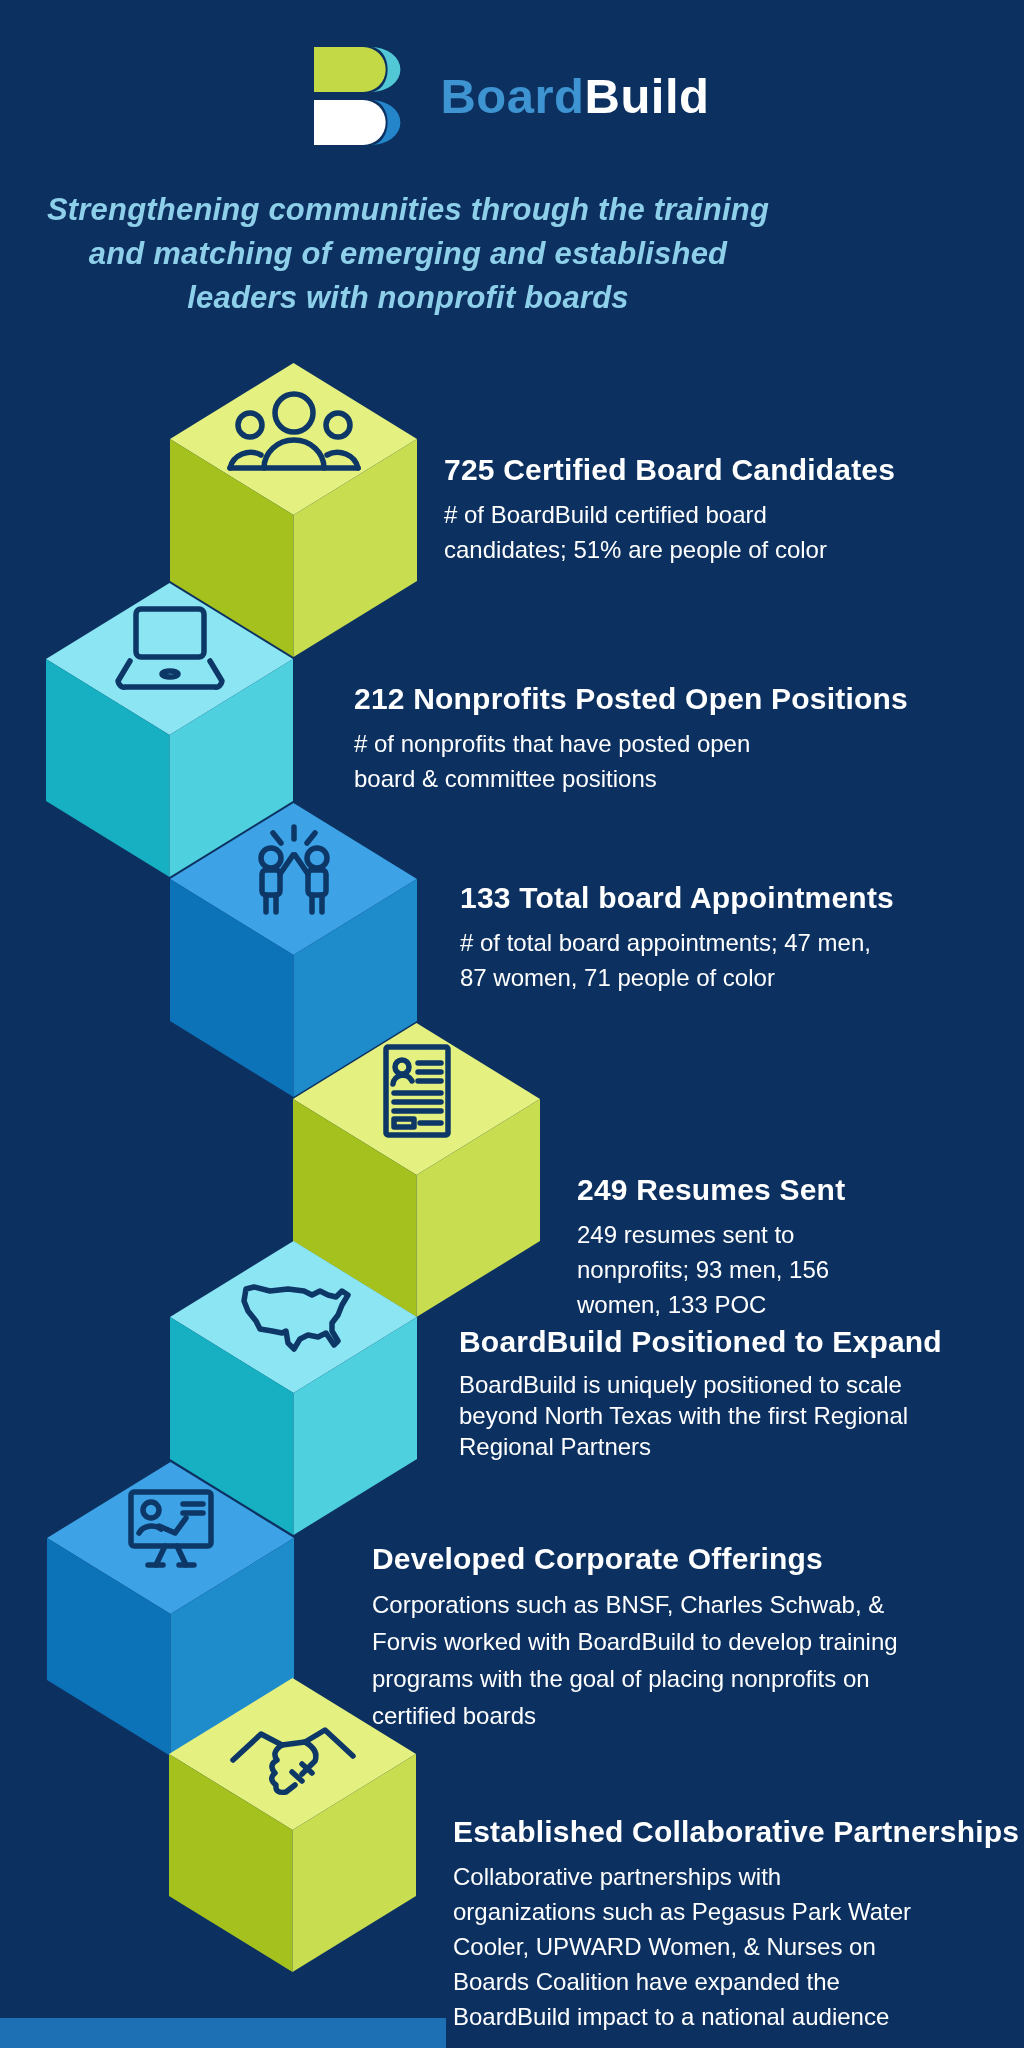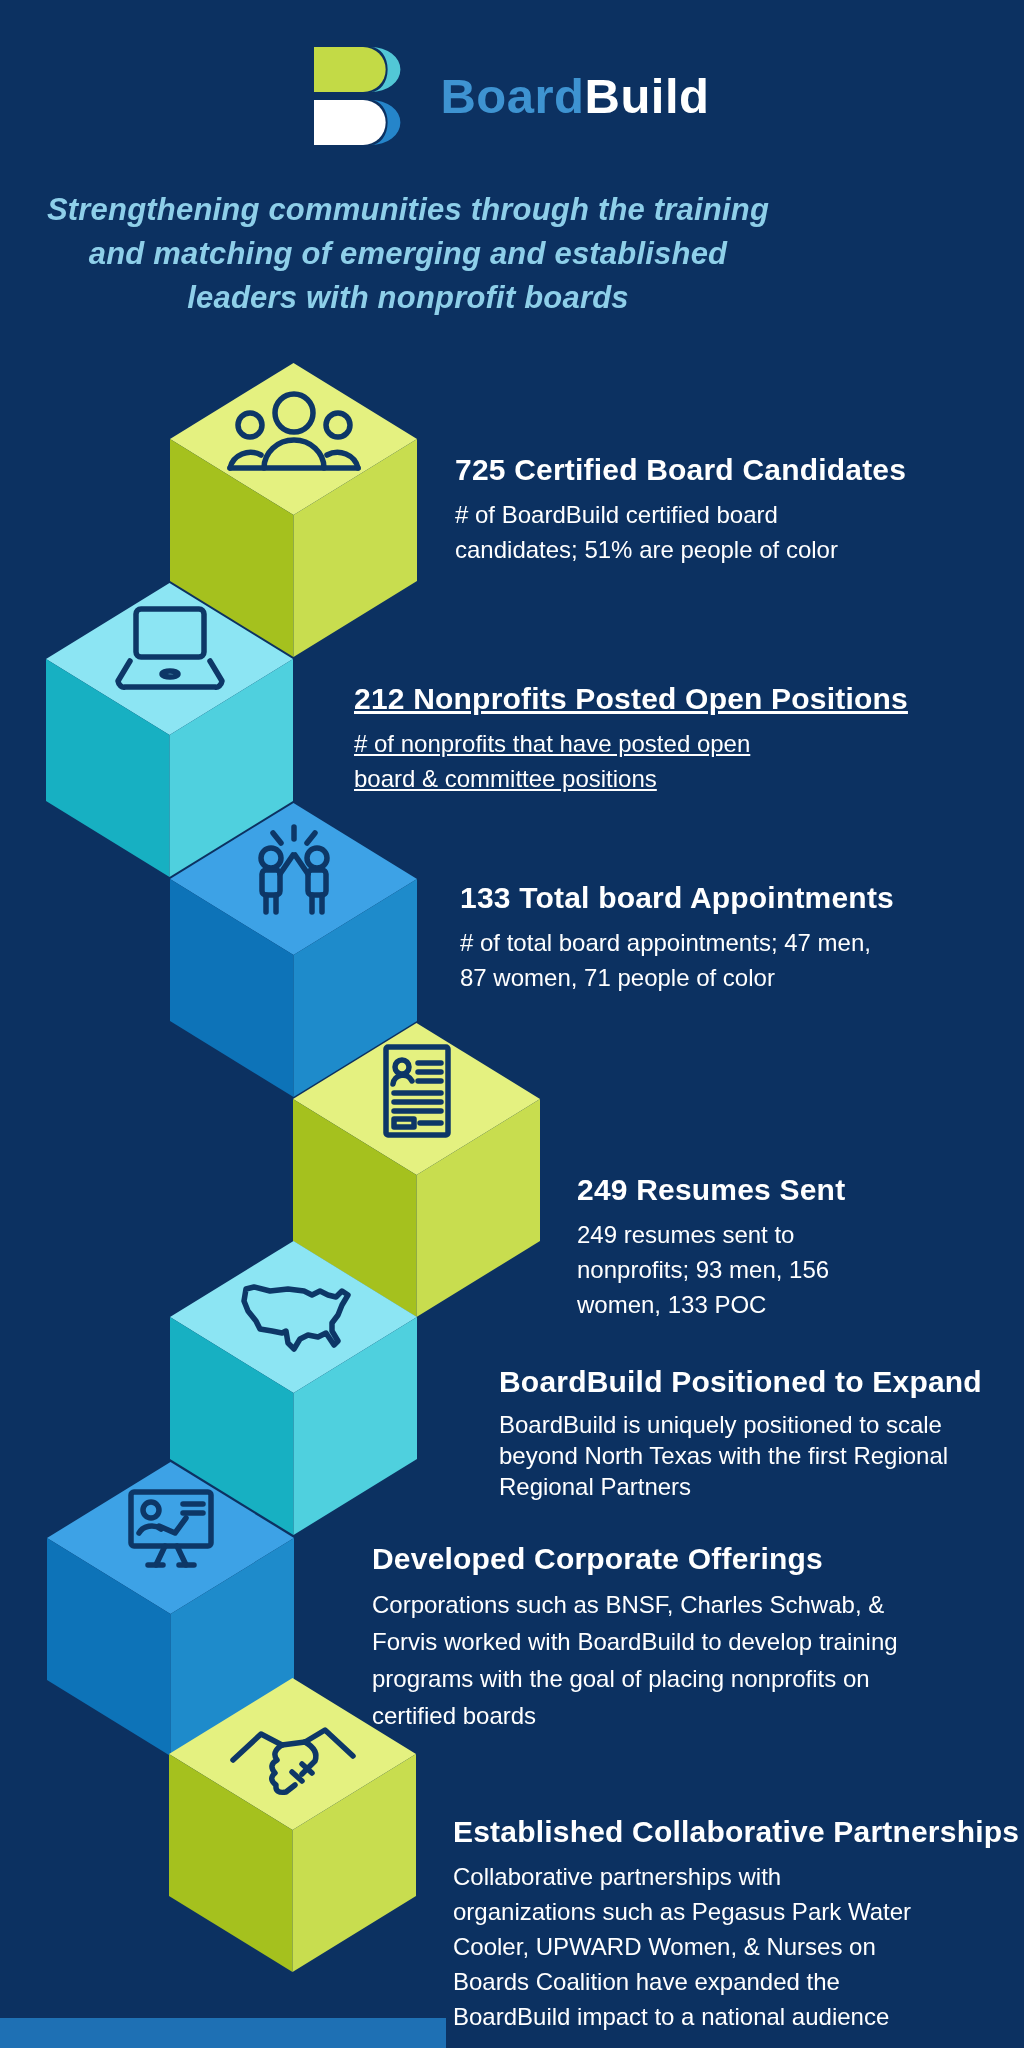--- a/index.html
+++ b/index.html
@@ -173,29 +173,29 @@
         <path d="M64,82 L92,56 L113,67"></path>
         <path d="M184,78 L156,52 L136,64"></path>
         <path d="M113,67 L136,64"></path>
         <path d="M136,64 q14,8 10,19 l-13,13"></path>
         <path d="M113,67 q-11,7 -5,15 q-9,5 -2,13 q-7,6 1,12 q-1,9 10,7 l9,-7"></path>
         <path d="M123,94 l10,9 M133,86 l10,9"></path>
       </g>
     </svg>
   </div>
 
-  <div class="stat" style="left:455px;top:452px;">
+  <div class="stat" style="left:444px;top:452px;">
     <h2>725 Certified Board Candidates</h2>
     <div class="body">
       <div># of BoardBuild certified board</div>
       <div>candidates; 51% are people of color</div>
     </div>
   </div>
 
-  <div class="stat" style="left:354px;top:681px;text-decoration:underline;">
+  <div class="stat" style="left:354px;top:681px;">
     <h2>212 Nonprofits Posted Open Positions</h2>
     <div class="body">
       <div># of nonprofits that have posted open</div>
       <div>board &amp; committee positions</div>
     </div>
   </div>
 
   <div class="stat" style="left:460px;top:880px;">
     <h2>133 Total board Appointments</h2>
     <div class="body">
@@ -206,21 +206,21 @@
 
   <div class="stat" style="left:577px;top:1124px;margin-top:48px;">
     <h2>249 Resumes Sent</h2>
     <div class="body">
       <div>249 resumes sent to</div>
       <div>nonprofits; 93 men, 156</div>
       <div>women, 133 POC</div>
     </div>
   </div>
 
-  <div class="stat lh31" style="left:459px;top:1364px;margin-left:40px;">
+  <div class="stat lh31" style="left:459px;top:1324px;">
     <h2>BoardBuild Positioned to Expand</h2>
     <div class="body">
       <div>BoardBuild is uniquely positioned to scale</div>
       <div>beyond North Texas with the first Regional</div>
       <div>Regional Partners</div>
     </div>
   </div>
 
   <div class="stat lh37" style="left:372px;top:1541px;">
     <h2>Developed Corporate Offerings</h2>

